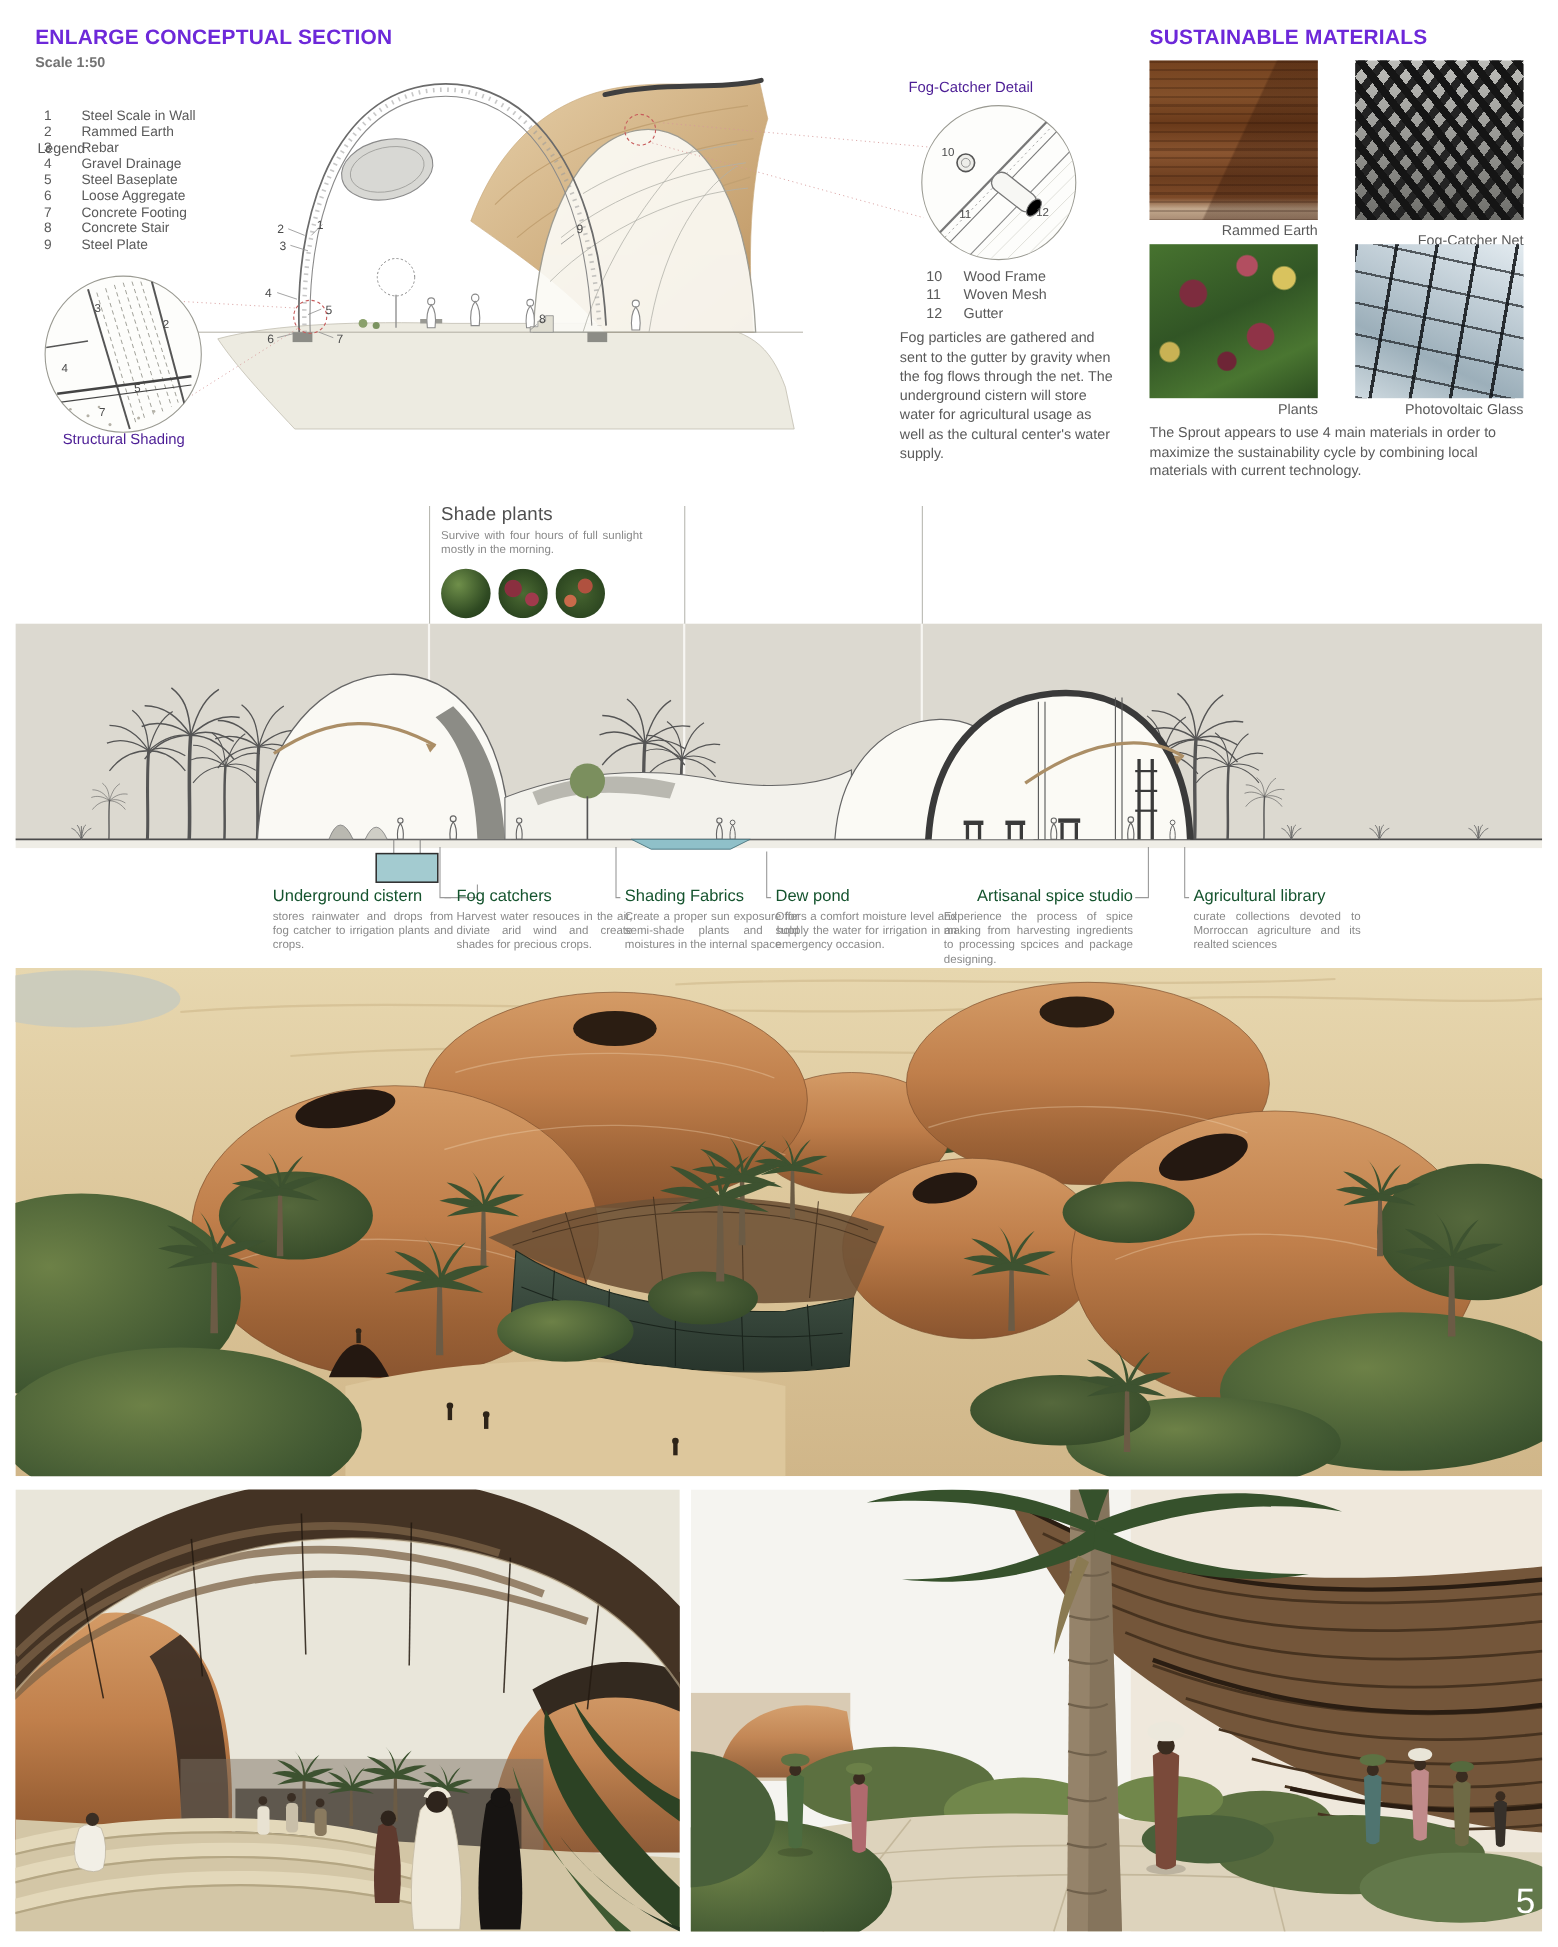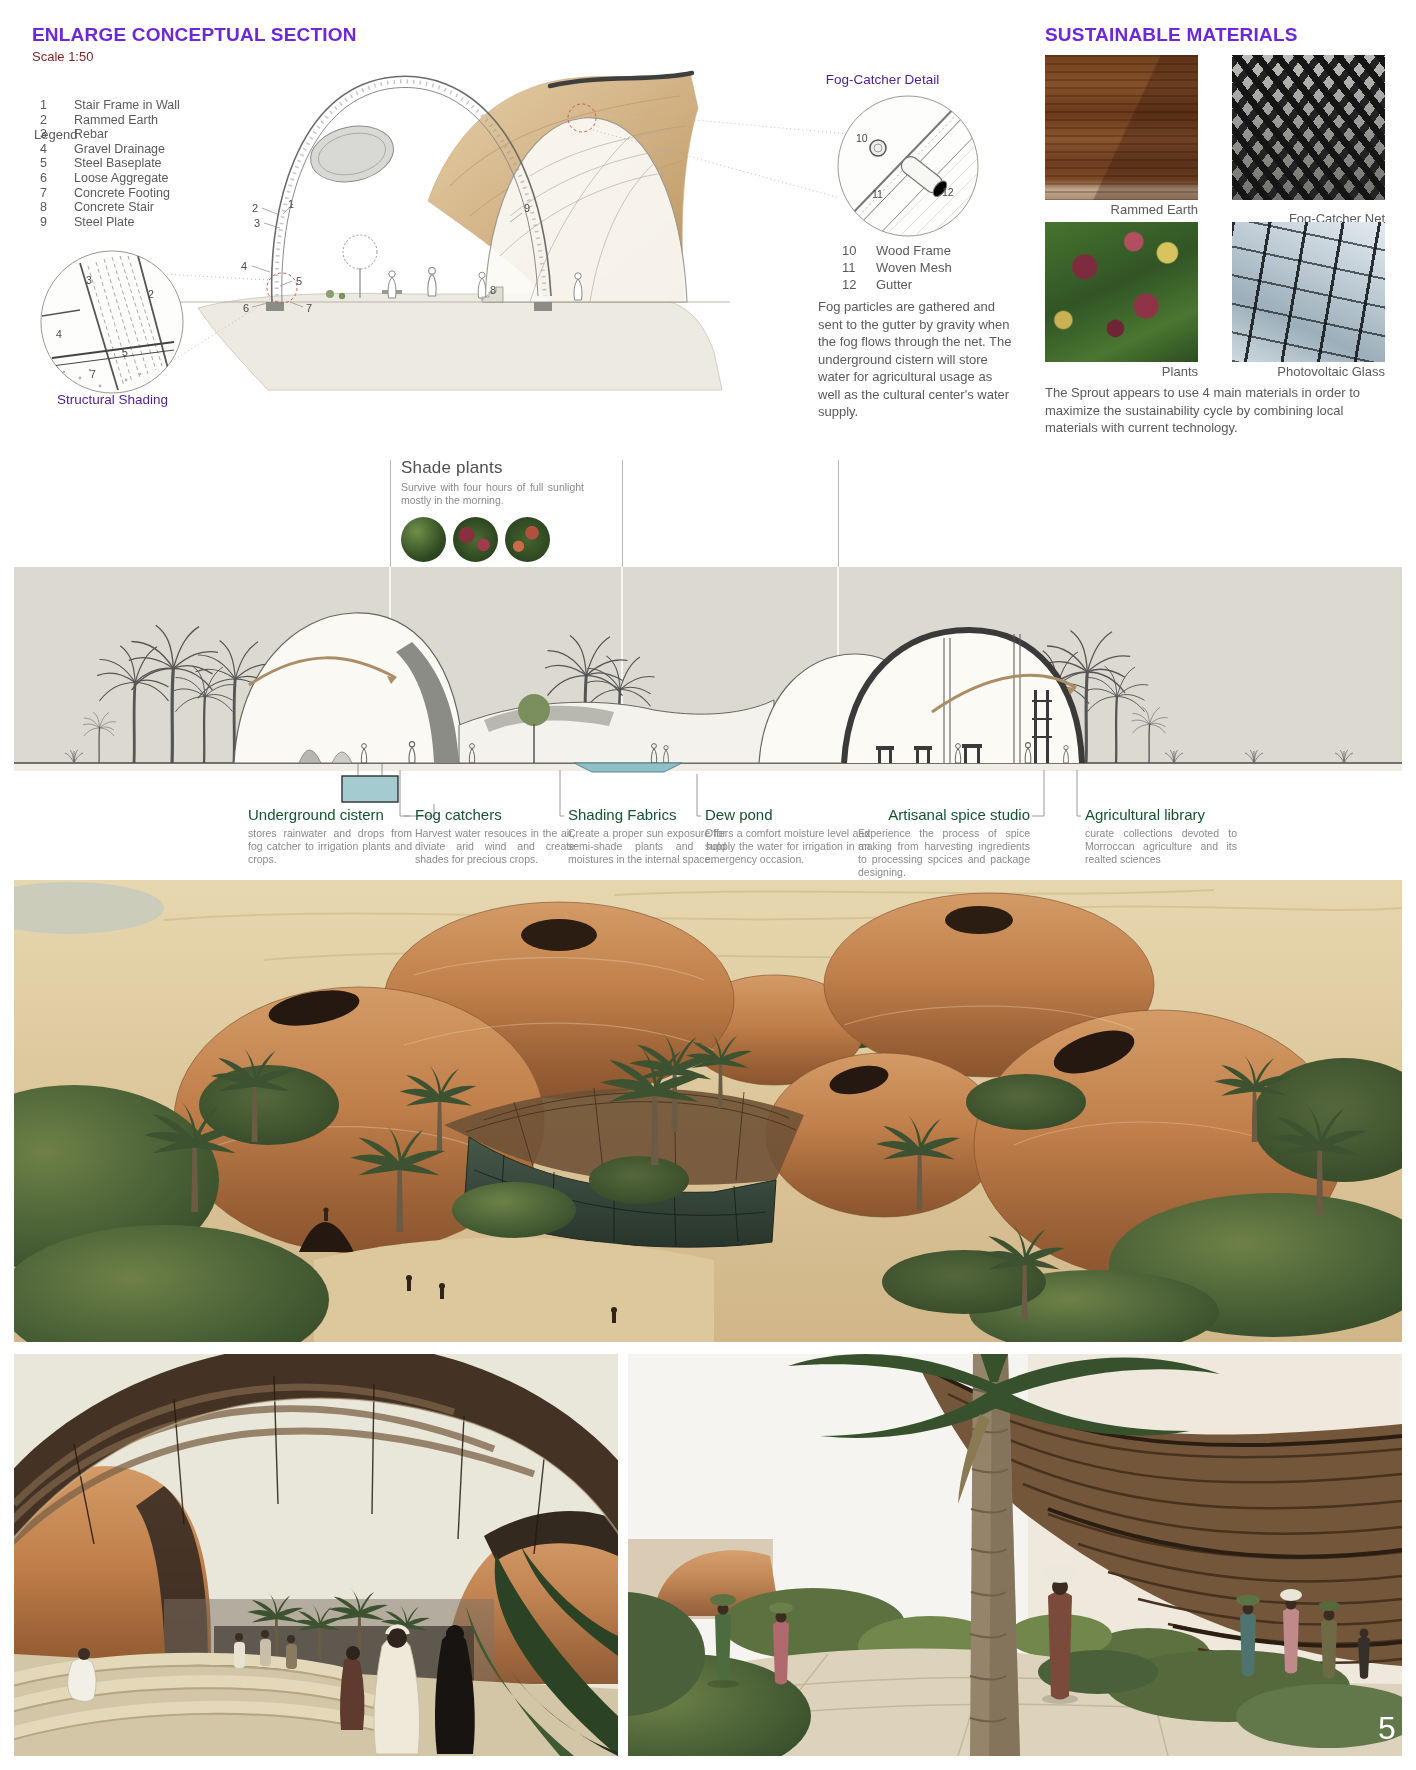--- a/index.html
+++ b/index.html
@@ -1,21 +1,21 @@
 <!DOCTYPE html>
 <html><head>
 <meta charset="utf-8">
 <style>
   html,body{margin:0;padding:0;background:#ffffff;}
   #board{position:relative;width:1416px;height:1770px;background:#fff;overflow:hidden;
          font-family:"Liberation Sans",sans-serif;color:#555;}
   .abs{position:absolute;}
   h1,h2,h3,p{margin:0;padding:0;font-weight:normal;}
   .big-title{font-size:19px;font-weight:bold;color:#6d28d9;letter-spacing:.2px;}
-  .scale-txt{font-size:13px;color:#7f1d1d;}
+  .scale-txt{font-size:13px;color:#737373;font-weight:bold;}
   .legend-title{font-size:13px;color:#5a5a5a;}
   .legend-row{display:flex;font-size:12.5px;color:#5a5a5a;line-height:14.6px;}
   .legend-row .num{width:34px;text-align:left;padding-left:6px;flex:none;}
   .cap{font-size:13px;color:#5a5a5a;text-align:right;}
   .det-title{font-size:13.5px;color:#4c1d95;text-align:center;}
   .det-row{display:flex;font-size:13px;color:#5a5a5a;line-height:17px;}
   .det-row .num{width:34px;flex:none;}
   .para{font-size:13px;color:#5a5a5a;line-height:17.5px;}
   .plant-col h2{font-size:17px;color:#4f4f4f;letter-spacing:.2px;}
   .plant-col p{font-size:10.5px;color:#8a8a8a;line-height:13px;text-align:justify;margin-top:3px;}
@@ -70,21 +70,21 @@
 <body>
 
 <div id="board">
 
   <h1 class="abs big-title" style="left:32px;top:24px;">ENLARGE CONCEPTUAL SECTION</h1>
   <div class="abs scale-txt" style="left:32px;top:49px;">Scale 1:50</div>
   <div class="abs legend-title" style="left:34px;top:97px;margin-top:30px;">Legend</div>
   <div class="abs" style="left:34px;top:98px;width:190px;">
     <div class="legend-row">
         <span class="num">1</span>
-        <span>Stair Frame in Wall</span>
+        <span>Steel Scale in Wall</span>
       </div>
     <div class="legend-row">
         <span class="num">2</span>
         <span>Rammed Earth</span>
       </div>
     <div class="legend-row">
         <span class="num">3</span>
         <span>Rebar</span>
       </div>
     <div class="legend-row">

